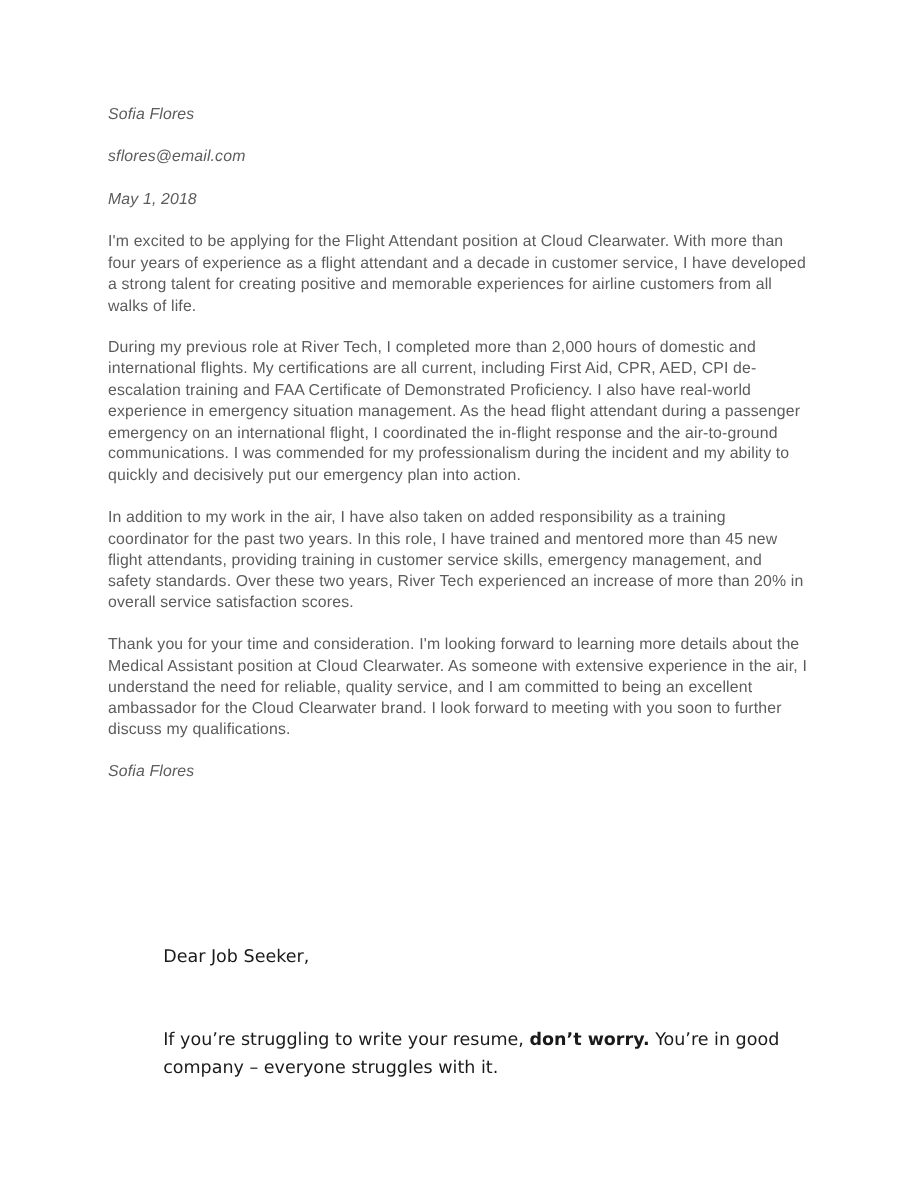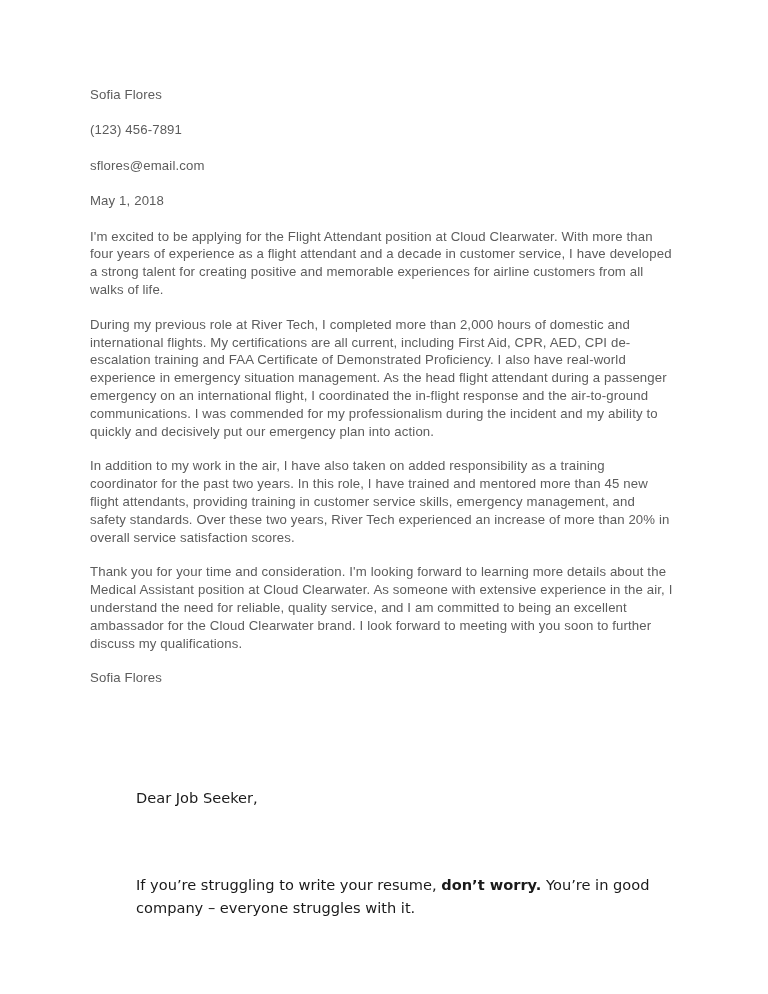--- a/index.html
+++ b/index.html
@@ -26,20 +26,21 @@
   .letter-para {
     color: #5c5c5c;
     font-family: "Liberation Sans", sans-serif;
     font-size: 13.2px;
     line-height: 17.8px;
     margin: 0;
     letter-spacing: 0.01em;
   }
   .letter-line {
     margin-bottom: 17.6px;
+    font-style: italic;
   }
   .letter-para {
     margin-bottom: 17.0px;
   }
   .letter-para:last-child {
     margin-bottom: 0;
   }
   .letter-closing {
     margin-bottom: 17.6px;
   }
@@ -52,34 +53,33 @@
     width: 520px;
   }
   .note-line {
     color: #1a1a1a;
     font-family: "DejaVu Sans", sans-serif;
     font-size: 14.6px;
     line-height: 23.5px;
     margin: 0;
   }
   .note-greeting {
-    margin-bottom: 63px;
+    margin-bottom: 45px;
   }
   .note-body b {
     font-weight: 700;
   }
 </style>
 </head>
 <body>
 
 <div class="letter">
 
   <p class="letter-line">Sofia Flores</p>
 
-  <p class="letter-line">(123) 456-7891</p>
 
   <p class="letter-line">sflores@email.com</p>
 
   <p class="letter-line">May 1, 2018</p>
 
 
   <p class="letter-para">I'm excited to be applying for the Flight Attendant position at Cloud Clearwater. With more than four years of experience as a flight attendant and a decade in customer service, I have developed a strong talent for creating positive and memorable experiences for airline customers from all walks of life.</p>
 
   <p class="letter-para">During my previous role at River Tech, I completed more than 2,000 hours of domestic and international flights. My certifications are all current, including First Aid, CPR, AED, CPI de-escalation training and FAA Certificate of Demonstrated Proficiency. I also have real-world experience in emergency situation management. As the head flight attendant during a passenger emergency on an international flight, I coordinated the in-flight response and the air-to-ground communications. I was commended for my professionalism during the incident and my ability to quickly and decisively put our emergency plan into action.</p>
 

